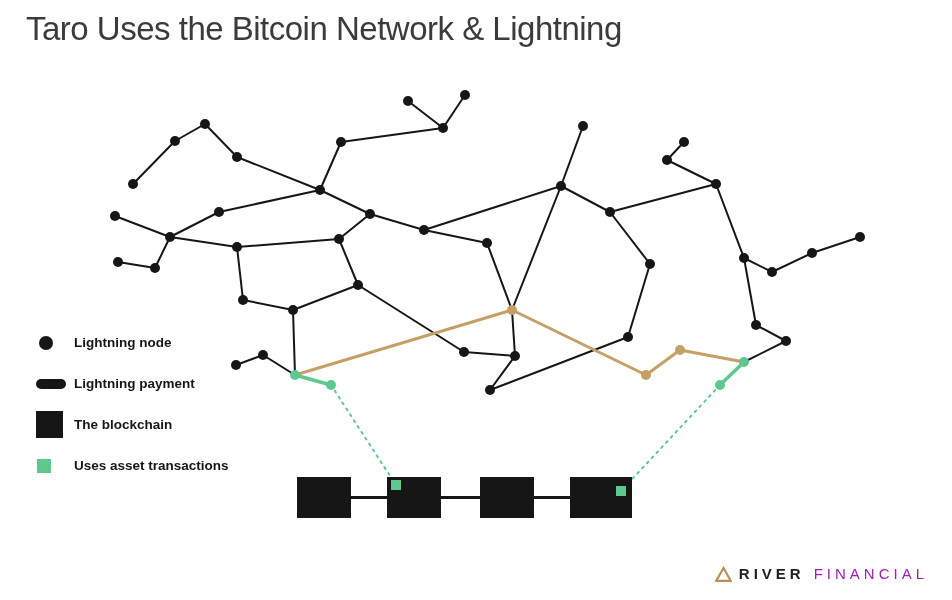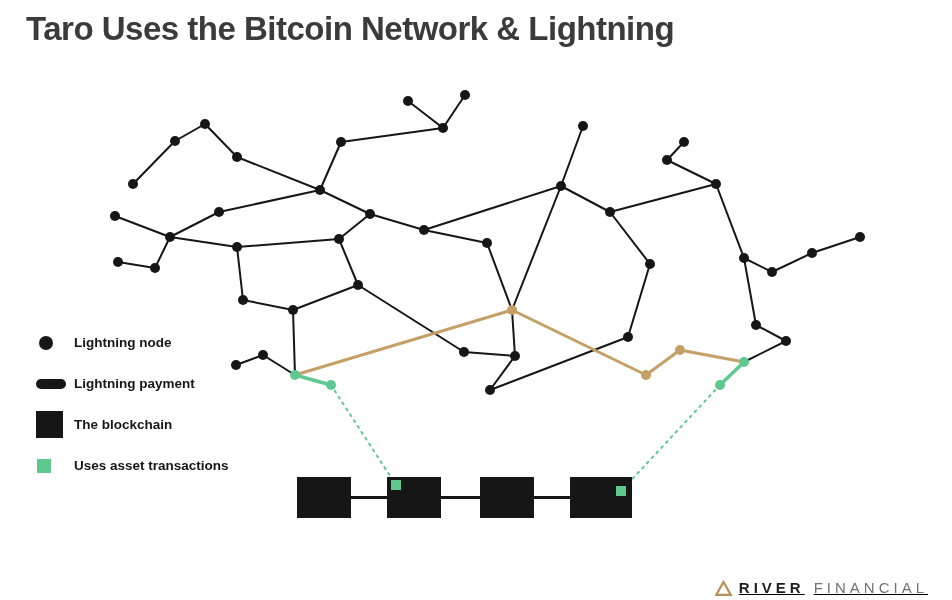--- a/index.html
+++ b/index.html
@@ -2,36 +2,36 @@
 <html><head>
 <meta charset="utf-8">
 <style>
   html,body{margin:0;padding:0;background:#fff;}
   .stage{
     position:relative;width:952px;height:600px;background:#ffffff;
     overflow:hidden;font-family:"Liberation Sans",sans-serif;
   }
   .page-title{
     position:absolute;left:26px;top:10px;margin:0;
-    font-size:33px;font-weight:700;letter-spacing:-0.5px;color:#3b3b3b;
+    font-size:33px;font-weight:400;letter-spacing:-0.5px;color:#3b3b3b;
   }
   #diagram-svg{position:absolute;left:0;top:0;width:952px;height:600px;}
   .legend{position:absolute;left:36px;top:322px;}
   .legend-item{display:flex;align-items:center;height:41px;}
   .swatch-box{flex:0 0 38px;display:flex;align-items:center;}
   .legend-label{font-size:13.5px;font-weight:700;color:#161616;white-space:nowrap;}
   .sw-node{width:14px;height:14px;border-radius:50%;background:#161616;margin-left:3px;}
   .sw-taro-channel{width:27px;height:9px;border-radius:5px;background:#5fc88e;}
   .sw-lightning-channel{width:30px;height:10px;border-radius:5px;background:#161616;}
   .sw-route{width:30px;height:10px;border-radius:5px;background:#c5a066;}
   .sw-blockchain{width:27px;height:27px;background:#161616;}
   .sw-taro-tx{width:14px;height:14px;background:#5fc88e;margin-left:1px;}
-  .logo{position:absolute;right:24px;bottom:4px;display:flex;align-items:center;gap:7px;text-decoration:underline;}
+  .logo{position:absolute;right:24px;bottom:18px;display:flex;align-items:center;gap:7px;}
   .logo-brand{font-size:15px;font-weight:700;letter-spacing:4px;color:#1f1f1f;}
-  .logo-suffix{font-size:15px;font-weight:400;letter-spacing:4px;color:#737373;margin-left:2px;}
+  .logo-suffix{font-size:15px;font-weight:400;letter-spacing:4px;color:#a21caf;margin-left:2px;}
 </style>
 </head>
 <body>
 
 <div class="stage">
 
   <svg id="diagram-svg" viewBox="0 0 952 600">
       <line x1="408" y1="101" x2="443" y2="128" stroke="#161616" stroke-width="2" stroke-linecap="round"></line>
       <line x1="465" y1="95" x2="443" y2="128" stroke="#161616" stroke-width="2" stroke-linecap="round"></line>
       <line x1="443" y1="128" x2="341" y2="142" stroke="#161616" stroke-width="2" stroke-linecap="round"></line>

